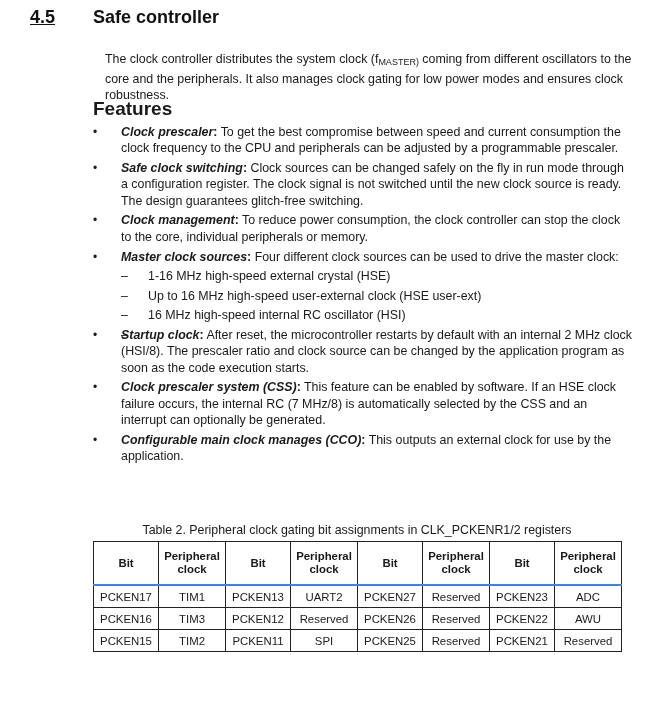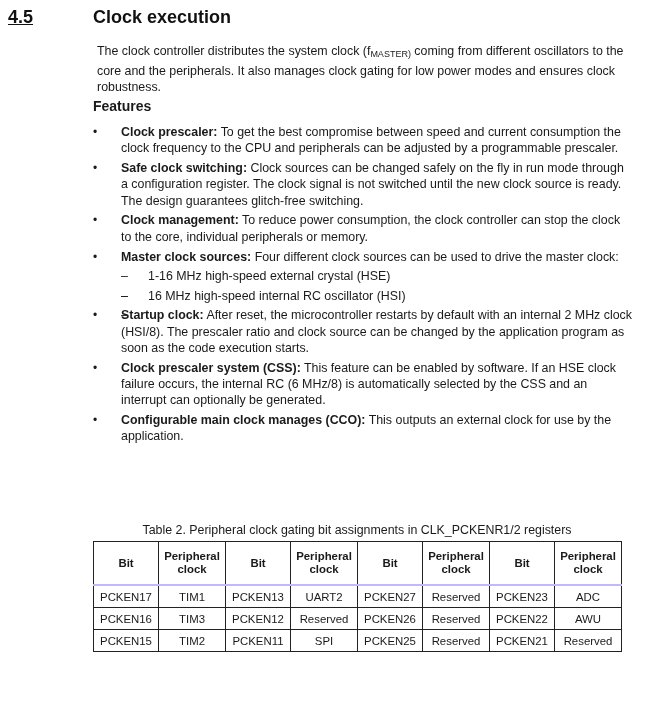--- a/index.html
+++ b/index.html
@@ -1,76 +1,76 @@
 <!DOCTYPE html>
 <html><head>
 <meta charset="utf-8">
 <style>
   html, body { margin: 0; padding: 0; background: #ffffff; }
   body {
     width: 650px; height: 720px; position: relative; overflow: hidden;
     font-family: "Liberation Sans", sans-serif; color: #1a1a1a;
   }
   .sec-num {
-    position: absolute; left: 8px; top: 7px;
+    position: absolute; left: 30px; top: 7px;
     font-size: 18px; font-weight: bold; color: #111; text-decoration: underline;
   }
   .sec-title {
     position: absolute; left: 93px; top: 7px;
     font-size: 18px; font-weight: bold; color: #111;
   }
   .intro {
     position: absolute; left: 93px; top: 39px; width: 540px;
     font-size: 12.4px; line-height: 16.5px;
   }
   .intro sub { font-size: 9px; vertical-align: -2px; }
   .features-h {
     position: absolute; left: 93px; top: 98px;
-    font-size: 14px; font-weight: bold;
+    font-size: 19px; font-weight: bold;
   }
   ul.feat {
     position: absolute; left: 93px; top: 124px; width: 540px;
     list-style: none; margin: 0; padding: 0;
     font-size: 12.4px; line-height: 16.3px;
   }
   ul.feat > li { position: relative; padding-left: 28px; margin-bottom: 3.5px; }
   ul.feat > li .bullet {
     position: absolute; left: 0; top: 0; font-size: 12px;
   }
-  ul.feat > li b i, ul.feat > li .term { font-weight: bold; }
+  ul.feat > li b i, ul.feat > li .term { font-weight: bold; font-style: italic; }
   ul.sub {
     list-style: none; margin: 3px 0 0 0; padding: 0;
   }
   ul.sub li { position: relative; padding-left: 27px; margin-bottom: 3.4px; margin-left: -28px; padding-left: 55px; }
   ul.sub li .dash { position: absolute; left: 28px; top: 0; }
   .tbl-caption {
     position: absolute; left: 92px; top: 523px; width: 530px; text-align: center;
     font-size: 12.4px; font-weight: normal;
   }
   table.gating {
     position: absolute; left: 93px; top: 541px;
     border-collapse: collapse; font-size: 11.4px;
   }
   table.gating th, table.gating td {
     border: 1px solid #222; text-align: center; padding: 0 3px;
   }
   table.gating th { font-weight: bold; height: 42px; line-height: 13px; }
   table.gating td { height: 21px; }
-  table.gating thead tr { border-bottom: 2px solid #c4b5fd; }
+  table.gating thead tr { border-bottom: 2px solid #3b82f6; }
   table.gating th:nth-child(odd), table.gating td:nth-child(odd) { width: 58px; }
   table.gating th:nth-child(even), table.gating td:nth-child(even) { width: 60px; }
   .sup { font-size: 8px; vertical-align: 4px; }
 </style>
 </head>
 <body>
 
 <div class="sec-num">4.5</div>
-<div class="sec-title">Clock execution</div>
+<div class="sec-title">Safe controller</div>
 
-<p class="intro" style="margin:4px;"><span>The clock controller distributes the system clock (f</span><sub>MASTER)</sub><span> coming from different oscillators to the core and the peripherals. It also manages clock gating for low power modes and ensures clock robustness.</span></p>
+<p class="intro" style="margin:12px;"><span>The clock controller distributes the system clock (f</span><sub>MASTER)</sub><span> coming from different oscillators to the core and the peripherals. It also manages clock gating for low power modes and ensures clock robustness.</span></p>
 
 <div class="features-h">Features</div>
 
 <ul class="feat">
   <li>
     <span class="bullet">•</span>
     <span class="term">Clock prescaler</span><b>:</b><span> To get the best compromise between speed and current consumption the clock frequency to the CPU and peripherals can be adjusted by a programmable prescaler.</span>
   </li>
   <li>
     <span class="bullet">•</span>
@@ -78,32 +78,32 @@
   </li>
   <li>
     <span class="bullet">•</span>
     <span class="term">Clock management</span><b>:</b><span> To reduce power consumption, the clock controller can stop the clock to the core, individual peripherals or memory.</span>
   </li>
   <li>
     <span class="bullet">•</span>
     <span class="term">Master clock sources</span><b>:</b><span> Four different clock sources can be used to drive the master clock:</span>
     <ul class="sub">
       <li><span class="dash">–</span><span>1-16 MHz high-speed external crystal (HSE)</span></li>
-      <li><span class="dash">–</span></li>
+      <li><span class="dash">–</span><span>Up to 16 MHz high-speed user-external clock (HSE user-ext)</span></li>
       <li><span class="dash">–</span><span>16 MHz high-speed internal RC oscillator (HSI)</span></li>
       <li><span class="dash">–</span></li>
     </ul>
   </li>
   <li>
     <span class="bullet">•</span>
     <span class="term">Startup clock</span><b>:</b><span> After reset, the microcontroller restarts by default with an internal 2 MHz clock (HSI/8). The prescaler ratio and clock source can be changed by the application program as soon as the code execution starts.</span>
   </li>
   <li>
     <span class="bullet">•</span>
-    <span class="term">Clock prescaler system (CSS)</span><b>:</b><span> This feature can be enabled by software. If an HSE clock failure occurs, the internal RC (6 MHz/8) is automatically selected by the CSS and an interrupt can optionally be generated.</span>
+    <span class="term">Clock prescaler system (CSS)</span><b>:</b><span> This feature can be enabled by software. If an HSE clock failure occurs, the internal RC (7 MHz/8) is automatically selected by the CSS and an interrupt can optionally be generated.</span>
   </li>
   <li>
     <span class="bullet">•</span>
     <span class="term">Configurable main clock manages (CCO)</span><b>:</b><span> This outputs an external clock for use by the application.</span>
   </li>
 </ul>
 
 <div class="tbl-caption">Table 2. Peripheral clock gating bit assignments in CLK_PCKENR1/2 registers</div>
 
 <table class="gating">

